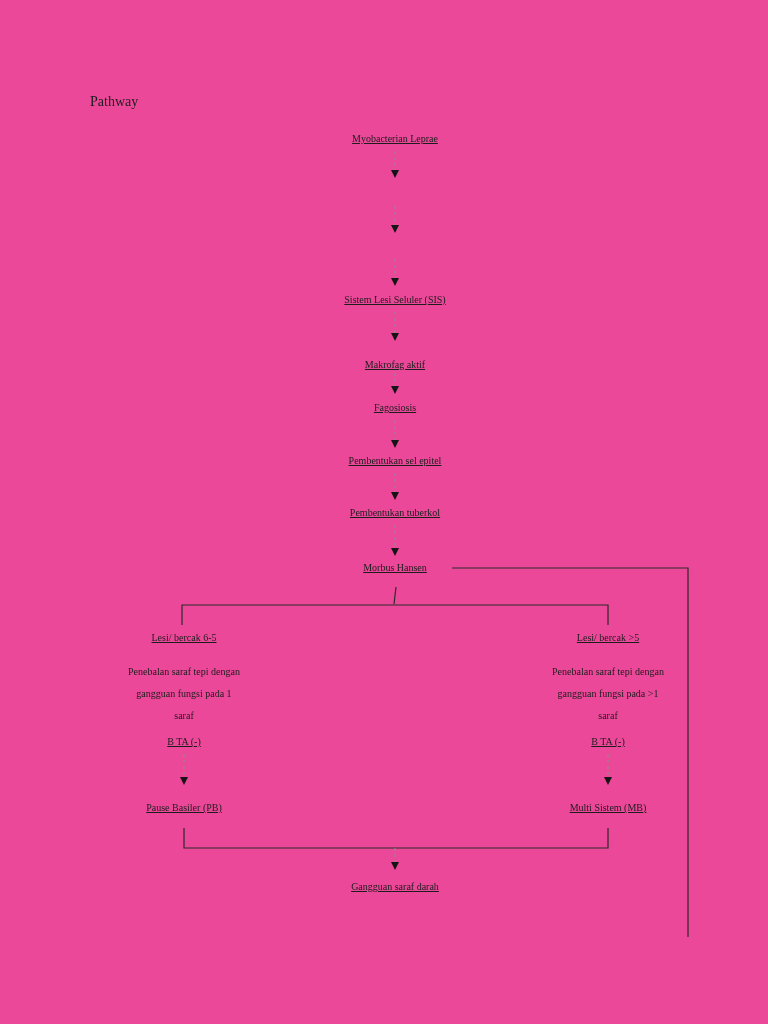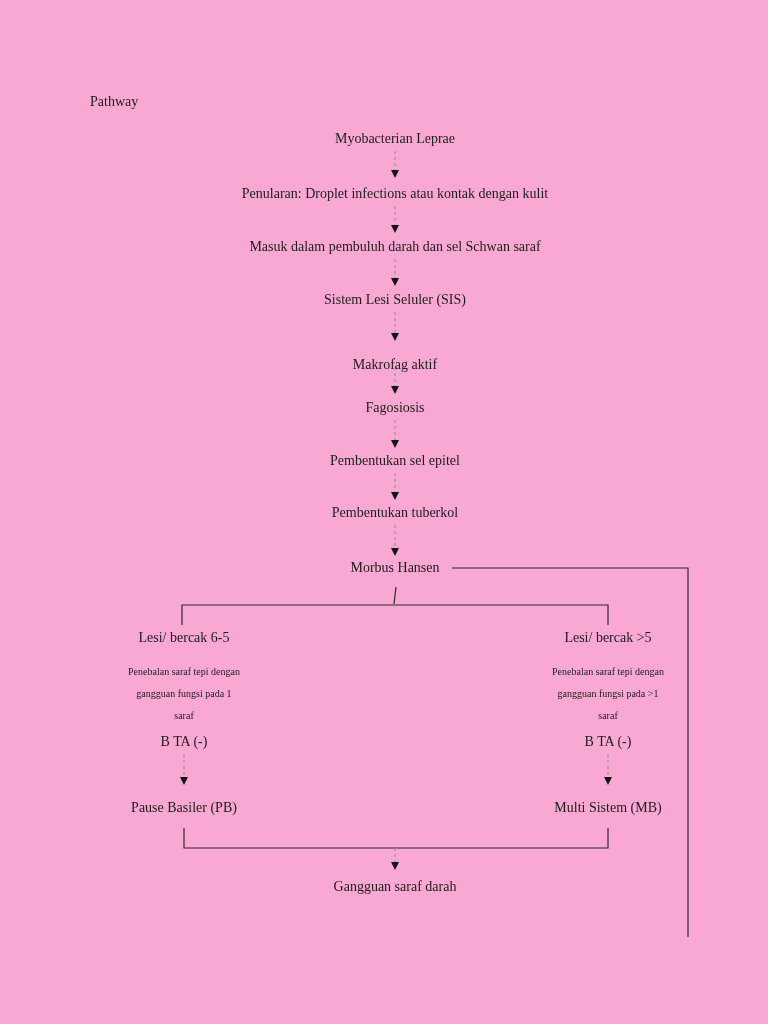--- a/index.html
+++ b/index.html
@@ -1,38 +1,39 @@
 <!DOCTYPE html>
 <html><head>
 <meta charset="utf-8">
 <style>
   html, body { margin: 0; padding: 0; background: #ffffff; }
   .page {
     position: relative;
     width: 768px;
     height: 1024px;
-    background: #f9a8d4;
+    background: #ec4899;
     font-family: "Liberation Serif", "DejaVu Serif", serif;
     color: #1c1c1c;
     overflow: hidden;
   }
   .title {
     position: absolute;
     left: 90px;
     top: 93px;
     font-size: 14px;
     line-height: 18px;
   }
   .node {
     position: absolute;
     transform: translateX(-50%);
-    font-size: 14px;
+    font-size: 10px;
     line-height: 18px;
     white-space: nowrap;
     text-align: right;
+    text-decoration: underline;
   }
   .desc {
     position: absolute;
     transform: translateX(-50%);
     font-size: 10px;
     line-height: 22px;
     text-align: center;
     white-space: pre-line;
   }
   .chain { left: 395px; }
@@ -115,22 +116,20 @@
 
     <g>
       <line class="dash" x1="395" y1="848" x2="395" y2="862"></line>
       <polygon class="head" points="391,862 399,862 395,870"></polygon>
     </g>
   </svg>
 
   <div class="title">Pathway</div>
 
   <div class="node chain" style="top:130px">Myobacterian Leprae</div>
-  <div class="node chain" style="top:185px">Penularan: Droplet infections atau kontak dengan kulit</div>
-  <div class="node chain" style="top:238px">Masuk dalam pembuluh darah dan sel Schwan saraf</div>
   <div class="node chain" style="top:291px">Sistem Lesi Seluler (SIS)</div>
   <div class="node chain" style="top:356px">Makrofag aktif</div>
   <div class="node chain" style="top:399px">Fagosiosis</div>
   <div class="node chain" style="top:452px">Pembentukan sel epitel</div>
   <div class="node chain" style="top:504px">Pembentukan tuberkol</div>
   <div class="node chain" style="top:559px">Morbus Hansen</div>
 
   <div class="node colL" style="top:629px">Lesi/ bercak 6-5</div>
   <div class="desc colL" style="top:661px">Penebalan saraf tepi dengan
 gangguan fungsi pada 1

